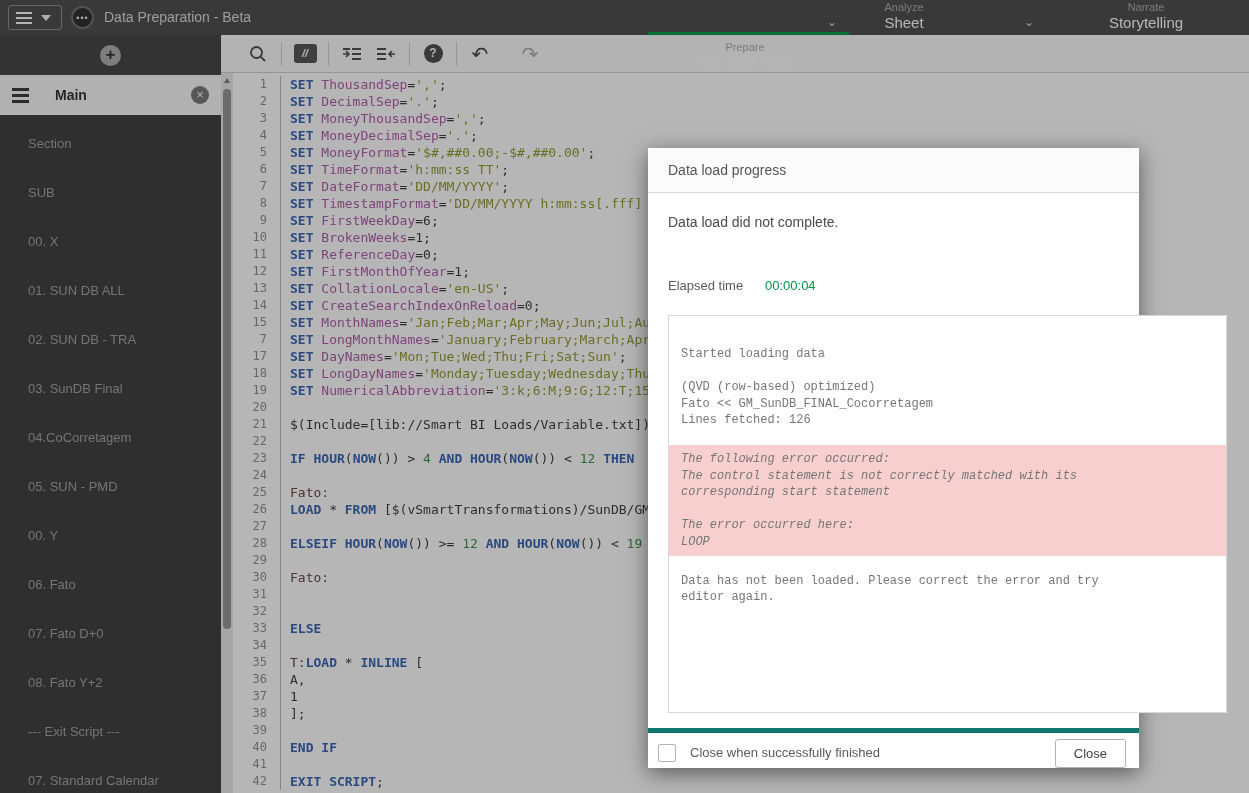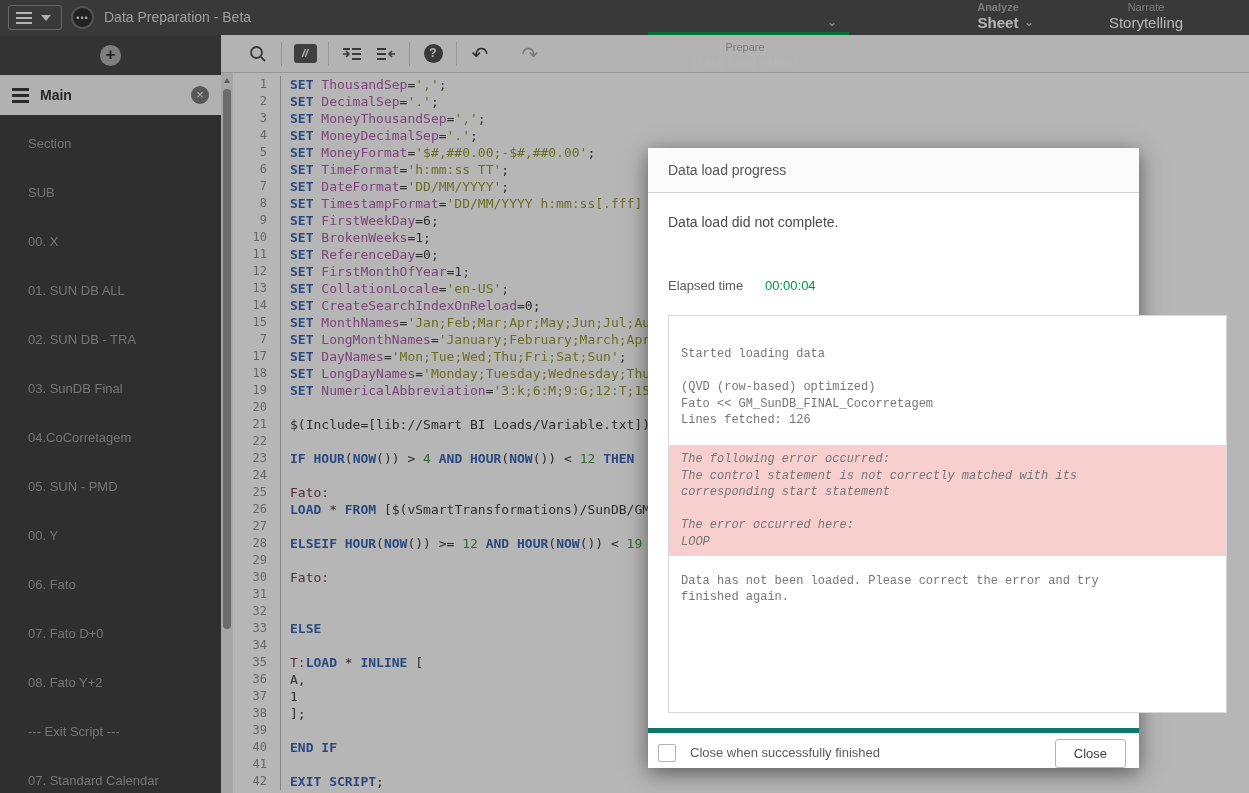--- a/index.html
+++ b/index.html
@@ -18,21 +18,21 @@
   .nav-group { position:absolute; top:0; height:35px; text-align:center; transform:translateX(-50%); cursor:pointer; }
   .nav-small { font-size:11px; color:#a5a5a5; margin-top:1px; }
   .nav-big { font-size:15px; color:#f2f2f2; margin-top:1px; white-space:nowrap; }
   .nav-caret { position:absolute; top:15px; color:#cfcfcf; font-size:12px; }
   .nav-underline { position:absolute; left:648px; top:32px; width:201px; height:3px; }
 
   
   .sidebar { position:absolute; left:0; top:35px; width:221px; height:758px; background:#3f3f3f; z-index:4; }
   .sb-top { height:40px; background:#454545; display:flex; align-items:center; justify-content:center; }
   .add-btn { width:21px; height:21px; border-radius:50%; background:#a8a8a8; color:#2f2f2f; font-size:17px; line-height:19px; text-align:center; cursor:pointer; font-weight:bold; }
-  .sb-header { height:40px; background:#ededed; display:flex; align-items:center; padding:0 12px; gap:11px; }
+  .sb-header { height:40px; background:#ededed; display:flex; align-items:center; padding:0 12px; gap:26px; }
   .hamb-dark { width:17px; height:3px; background:#3a3a3a; position:relative; flex:0 0 auto; }
   .hamb-dark::before, .hamb-dark::after { content:""; position:absolute; left:0; width:17px; height:3px; background:#3a3a3a; }
   .hamb-dark::before { top:-6px; } .hamb-dark::after { top:6px; }
   .sb-header-label { font-size:14px; font-weight:bold; color:#333; flex:1; }
   .sb-close { width:18px; height:18px; border-radius:50%; background:#757575; color:#ededed; font-size:13px; line-height:17px; text-align:center; cursor:pointer; }
   .sb-list { padding-top:4px; }
   .sb-item { height:49px; line-height:49px; padding-left:28px; font-size:13px; color:#9d9d9d; white-space:nowrap; overflow:hidden; cursor:pointer; }
 
   
   .v-scroll { position:absolute; left:221px; top:73px; width:12px; height:720px; background:#dedede; z-index:3; }
@@ -92,21 +92,21 @@
     </div>
     <div class="logo">•••</div>
     <div class="app-title">Data Preparation - Beta</div>
 
     <div class="nav-group" style="left:745px;margin-top:40px;">
       <div class="nav-small">Prepare</div>
       <div class="nav-big">Data load editor</div>
     </div>
     <div class="nav-caret" style="left:827px;">⌄</div>
 
-    <div class="nav-group" style="left:998px;font-weight:bold;">
+    <div class="nav-group" style="left:904px;">
       <div class="nav-small">Analyze</div>
       <div class="nav-big">Sheet</div>
     </div>
     <div class="nav-caret" style="left:1024px;">⌄</div>
 
     <div class="nav-group" style="left:1146px;">
       <div class="nav-small">Narrate</div>
       <div class="nav-big">Storytelling</div>
     </div>
 
@@ -254,21 +254,21 @@
           <div class="log-line">The following error occurred:</div>
           <div class="log-line">The control statement is not correctly matched with its</div>
           <div class="log-line">corresponding start statement</div>
           <div class="log-line">&nbsp;</div>
           <div class="log-line">The error occurred here:</div>
           <div class="log-line">LOOP</div>
         </div>
         <div class="log-seg ">
           <div class="log-line">&nbsp;</div>
           <div class="log-line">Data has not been loaded. Please correct the error and try</div>
-          <div class="log-line">finished again.</div>
+          <div class="log-line">editor again.</div>
         </div>
       </div>
     <div class="dlg-footer">
       <div class="chk"></div>
       <div class="chk-label">Close when successfully finished</div>
       <button class="close-btn">Close</button>
     </div>
   </div>
 
 </div>

